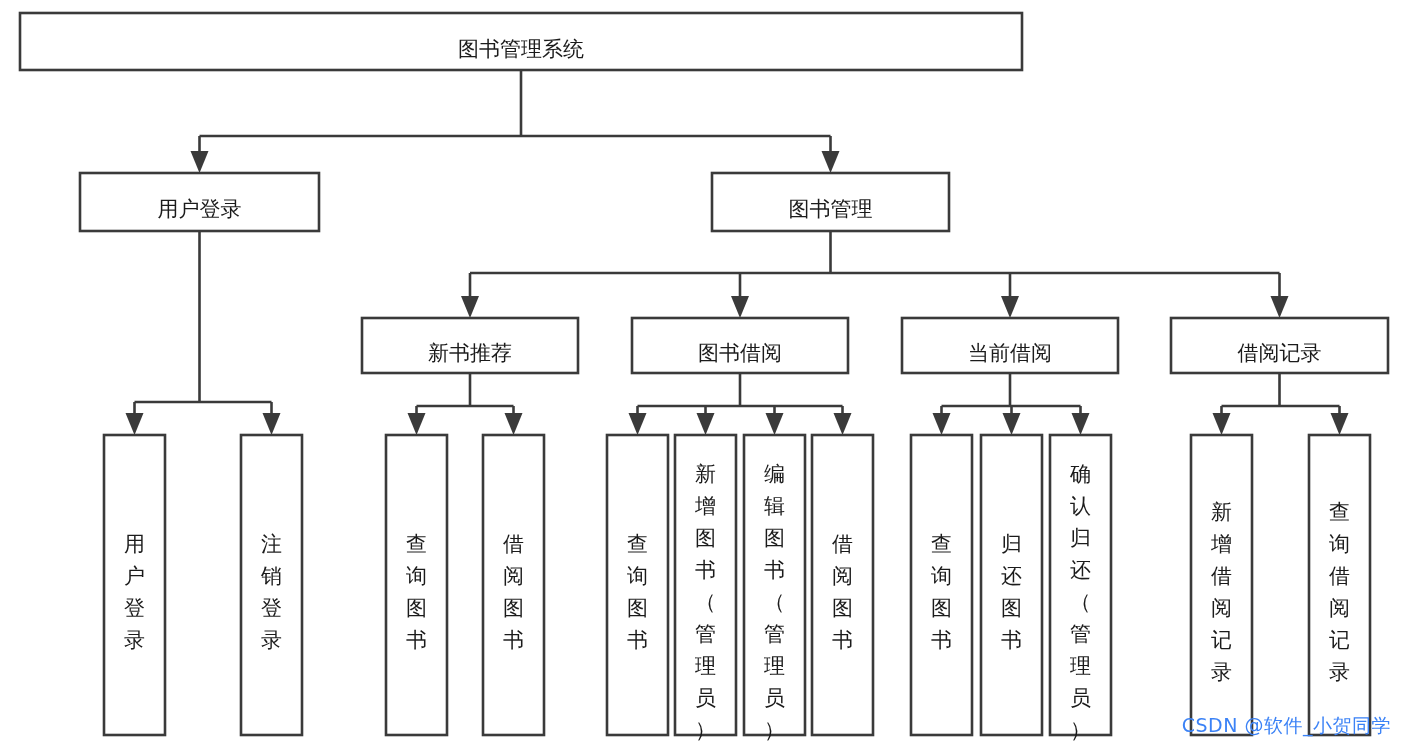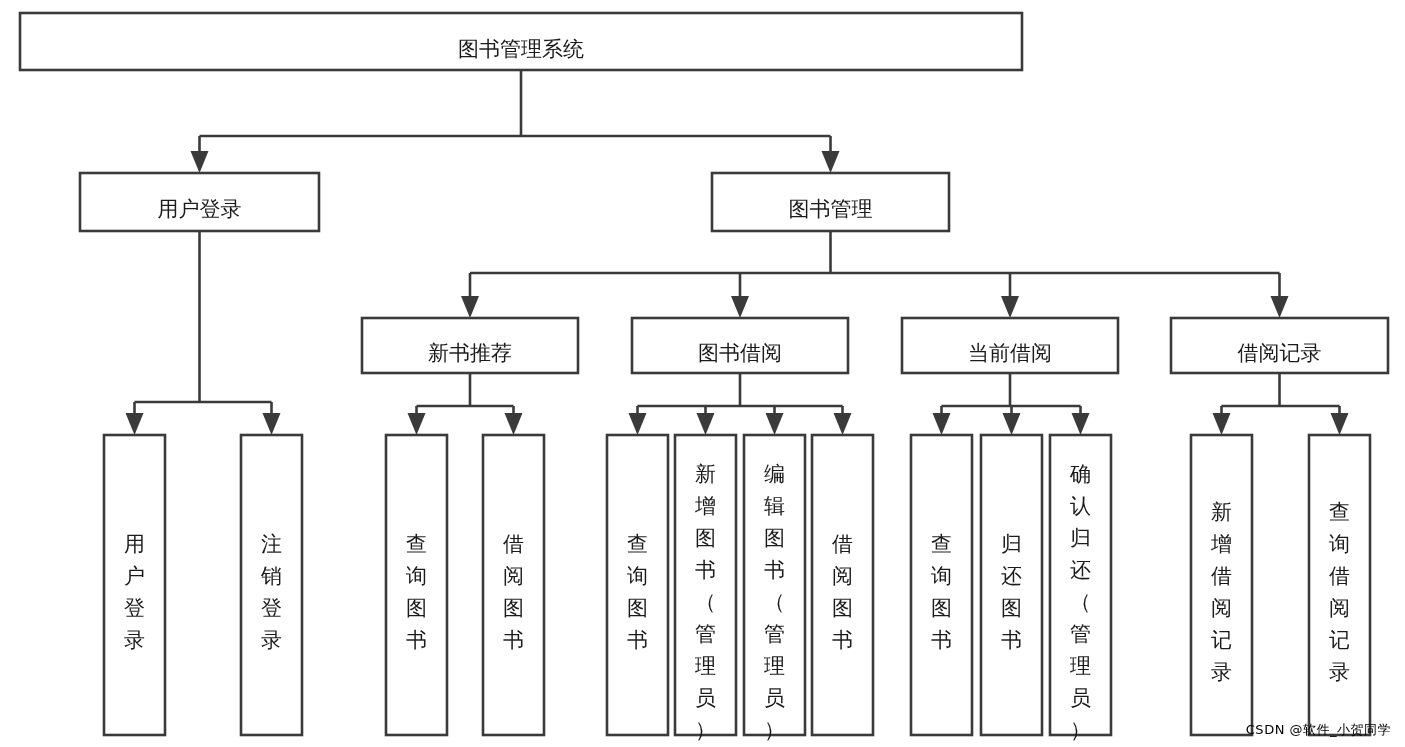--- a/index.html
+++ b/index.html
@@ -45,22 +45,22 @@
   }
   .arrow-head {
     fill: #3a3a3a;
     stroke: none;
   }
   .watermark {
     position: absolute;
     right: 14px;
     bottom: 8px;
     font-family: "DejaVu Sans", "Liberation Sans", sans-serif;
-    font-size: 13px;
-    color: #000000;
+    font-size: 19px;
+    color: #3b82f6;
     white-space: nowrap;
     user-select: none;
     letter-spacing: 0.5px;
   }
 </style>
 </head>
 <body>
 
 <div id="diagram-root">
   <svg class="diagram-canvas" id="diagram-svg" viewBox="0 0 1405 747" xmlns="http://www.w3.org/2000/svg">

